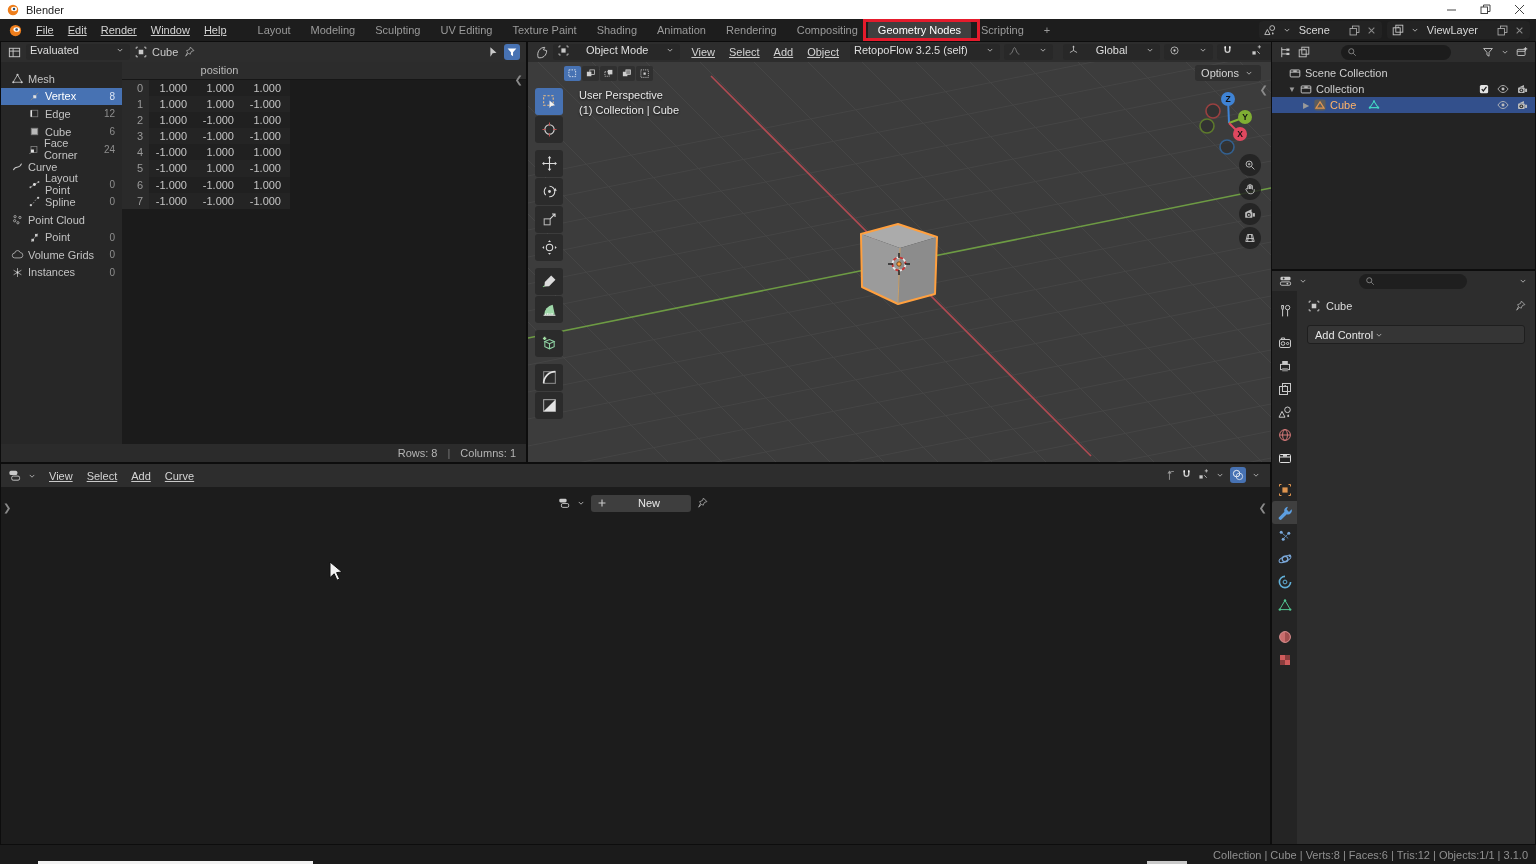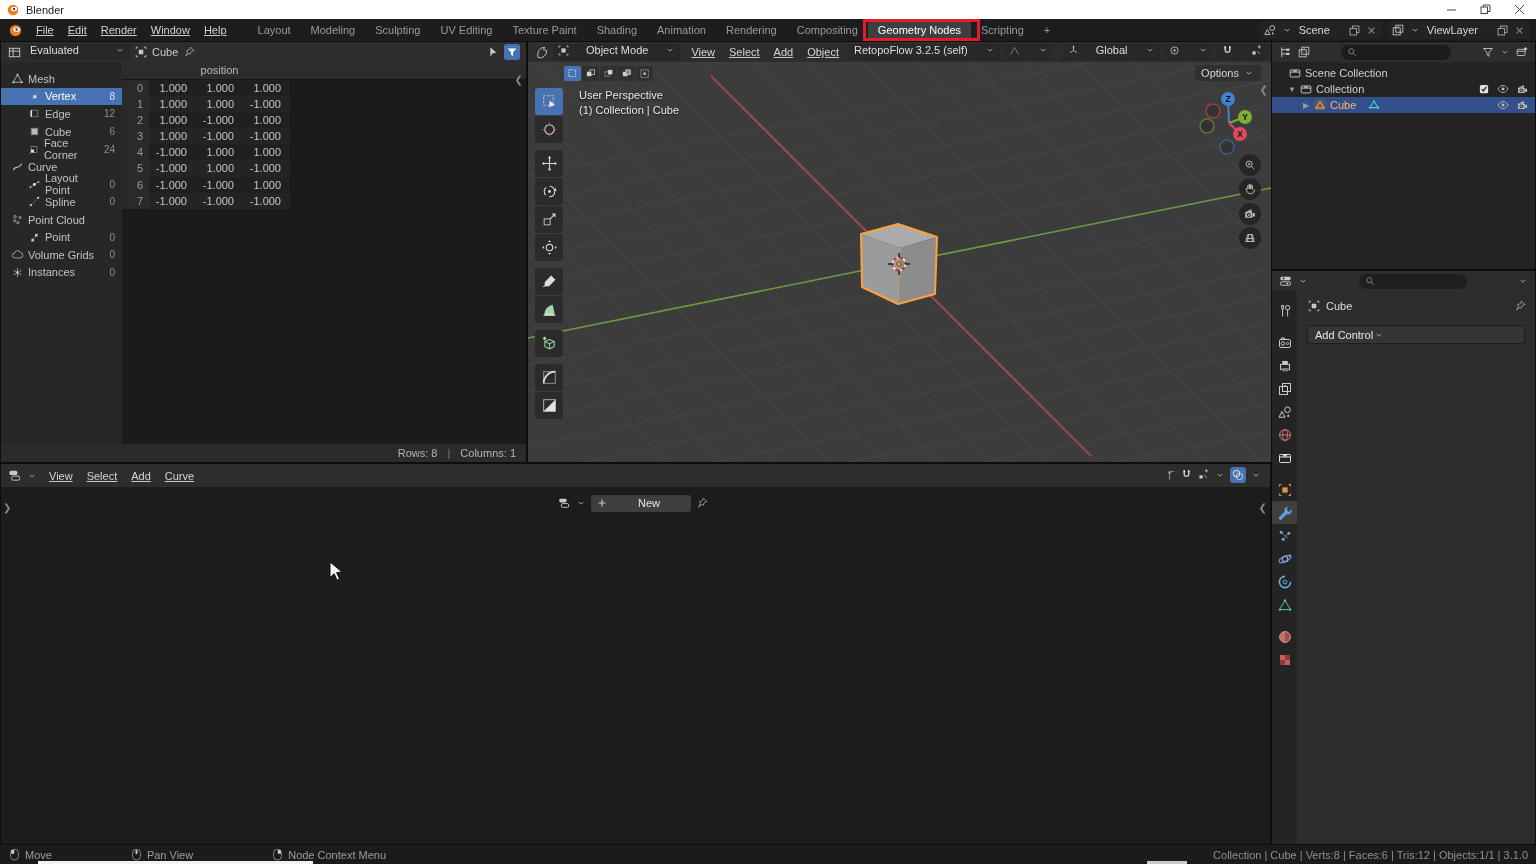--- a/index.html
+++ b/index.html
@@ -1174,41 +1174,18 @@
       </div>
     </div>
     <div style="position:absolute;left:2px;top:38px" class="collapse">❯</div>
     <div style="position:absolute;right:3px;top:38px" class="collapse">❮</div>
     <svg style="position:absolute;left:328px;top:98px" width="18" height="20" viewBox="0 0 18 20">
       <polygon points="1,0 13,10 7.6,10.6 10.6,17 8,18.2 5.2,11.8 1,15.6" fill="#f2f2f2" stroke="#111" stroke-width="1"></polygon>
     </svg>
   </div>
 
   <div class="status">
-    <div id="status-hints" style="display:flex;gap:78px">
-        <span class="hint">
-          <svg width="13" height="15" viewBox="0 0 16 17">
-            <rect x="3.2" y="2.2" width="9.6" height="13" rx="4.4" fill="none" stroke="#9a9a9a"></rect>
-            <path d="M4 3h3.6v4.6H4.2A4 4 0 014 5.8z" fill="#cfcfcf"></path>
-          </svg>
-          <span>Move</span>
-        </span>
-        <span class="hint">
-          <svg width="13" height="15" viewBox="0 0 16 17">
-            <rect x="3.2" y="2.2" width="9.6" height="13" rx="4.4" fill="none" stroke="#9a9a9a"></rect>
-            <rect x="6.8" y="3" width="2.4" height="4.8" rx="1.2" fill="#cfcfcf"></rect>
-          </svg>
-          <span>Pan View</span>
-        </span>
-        <span class="hint">
-          <svg width="13" height="15" viewBox="0 0 16 17">
-            <rect x="3.2" y="2.2" width="9.6" height="13" rx="4.4" fill="none" stroke="#9a9a9a"></rect>
-            <path d="M8.4 3H12a4 4 0 01.1 2.8v1.8H8.4z" fill="#cfcfcf"></path>
-          </svg>
-          <span>Node Context Menu</span>
-        </span>
-      </div>
     <span class="right">Collection | Cube | Verts:8 | Faces:6 | Tris:12 | Objects:1/1 | 3.1.0</span>
   </div>
 
   <div class="strip" style="left:38px;top:861px;width:275px;height:3px"></div>
   <div class="strip" style="left:1147px;top:861px;width:40px;height:3px;background:#c9c9c9"></div>
 </div>
 
 </body></html>

